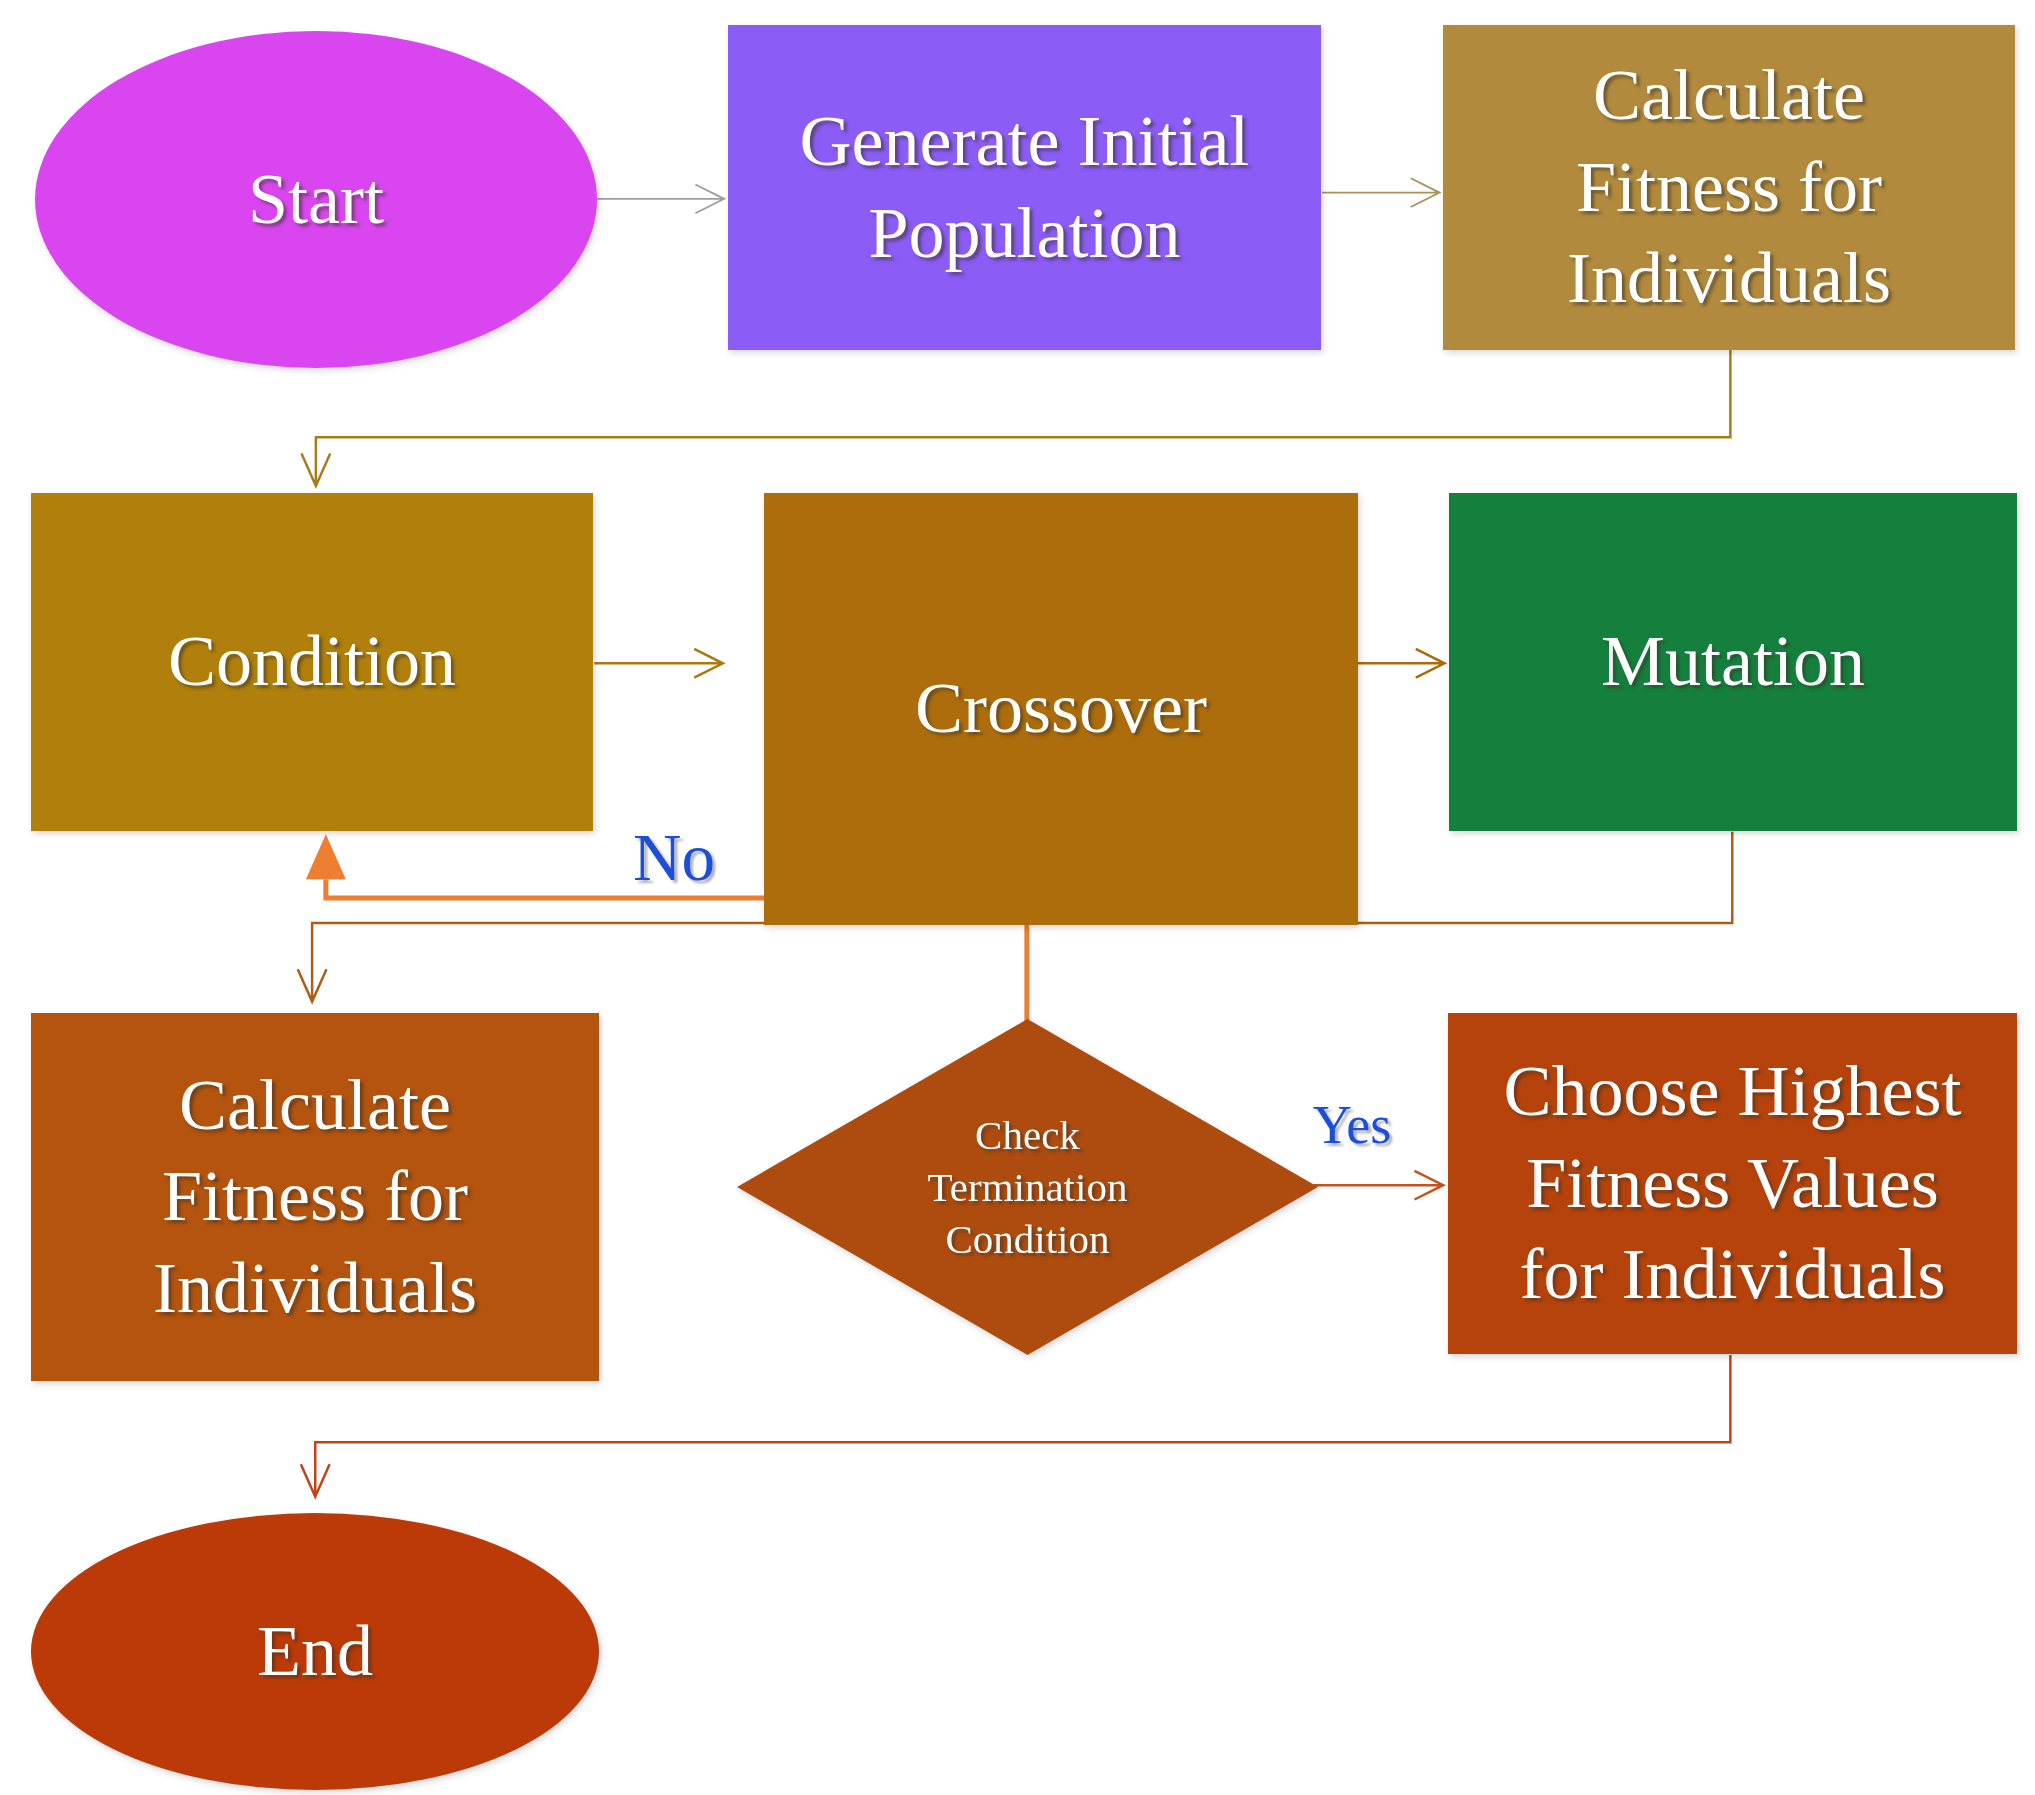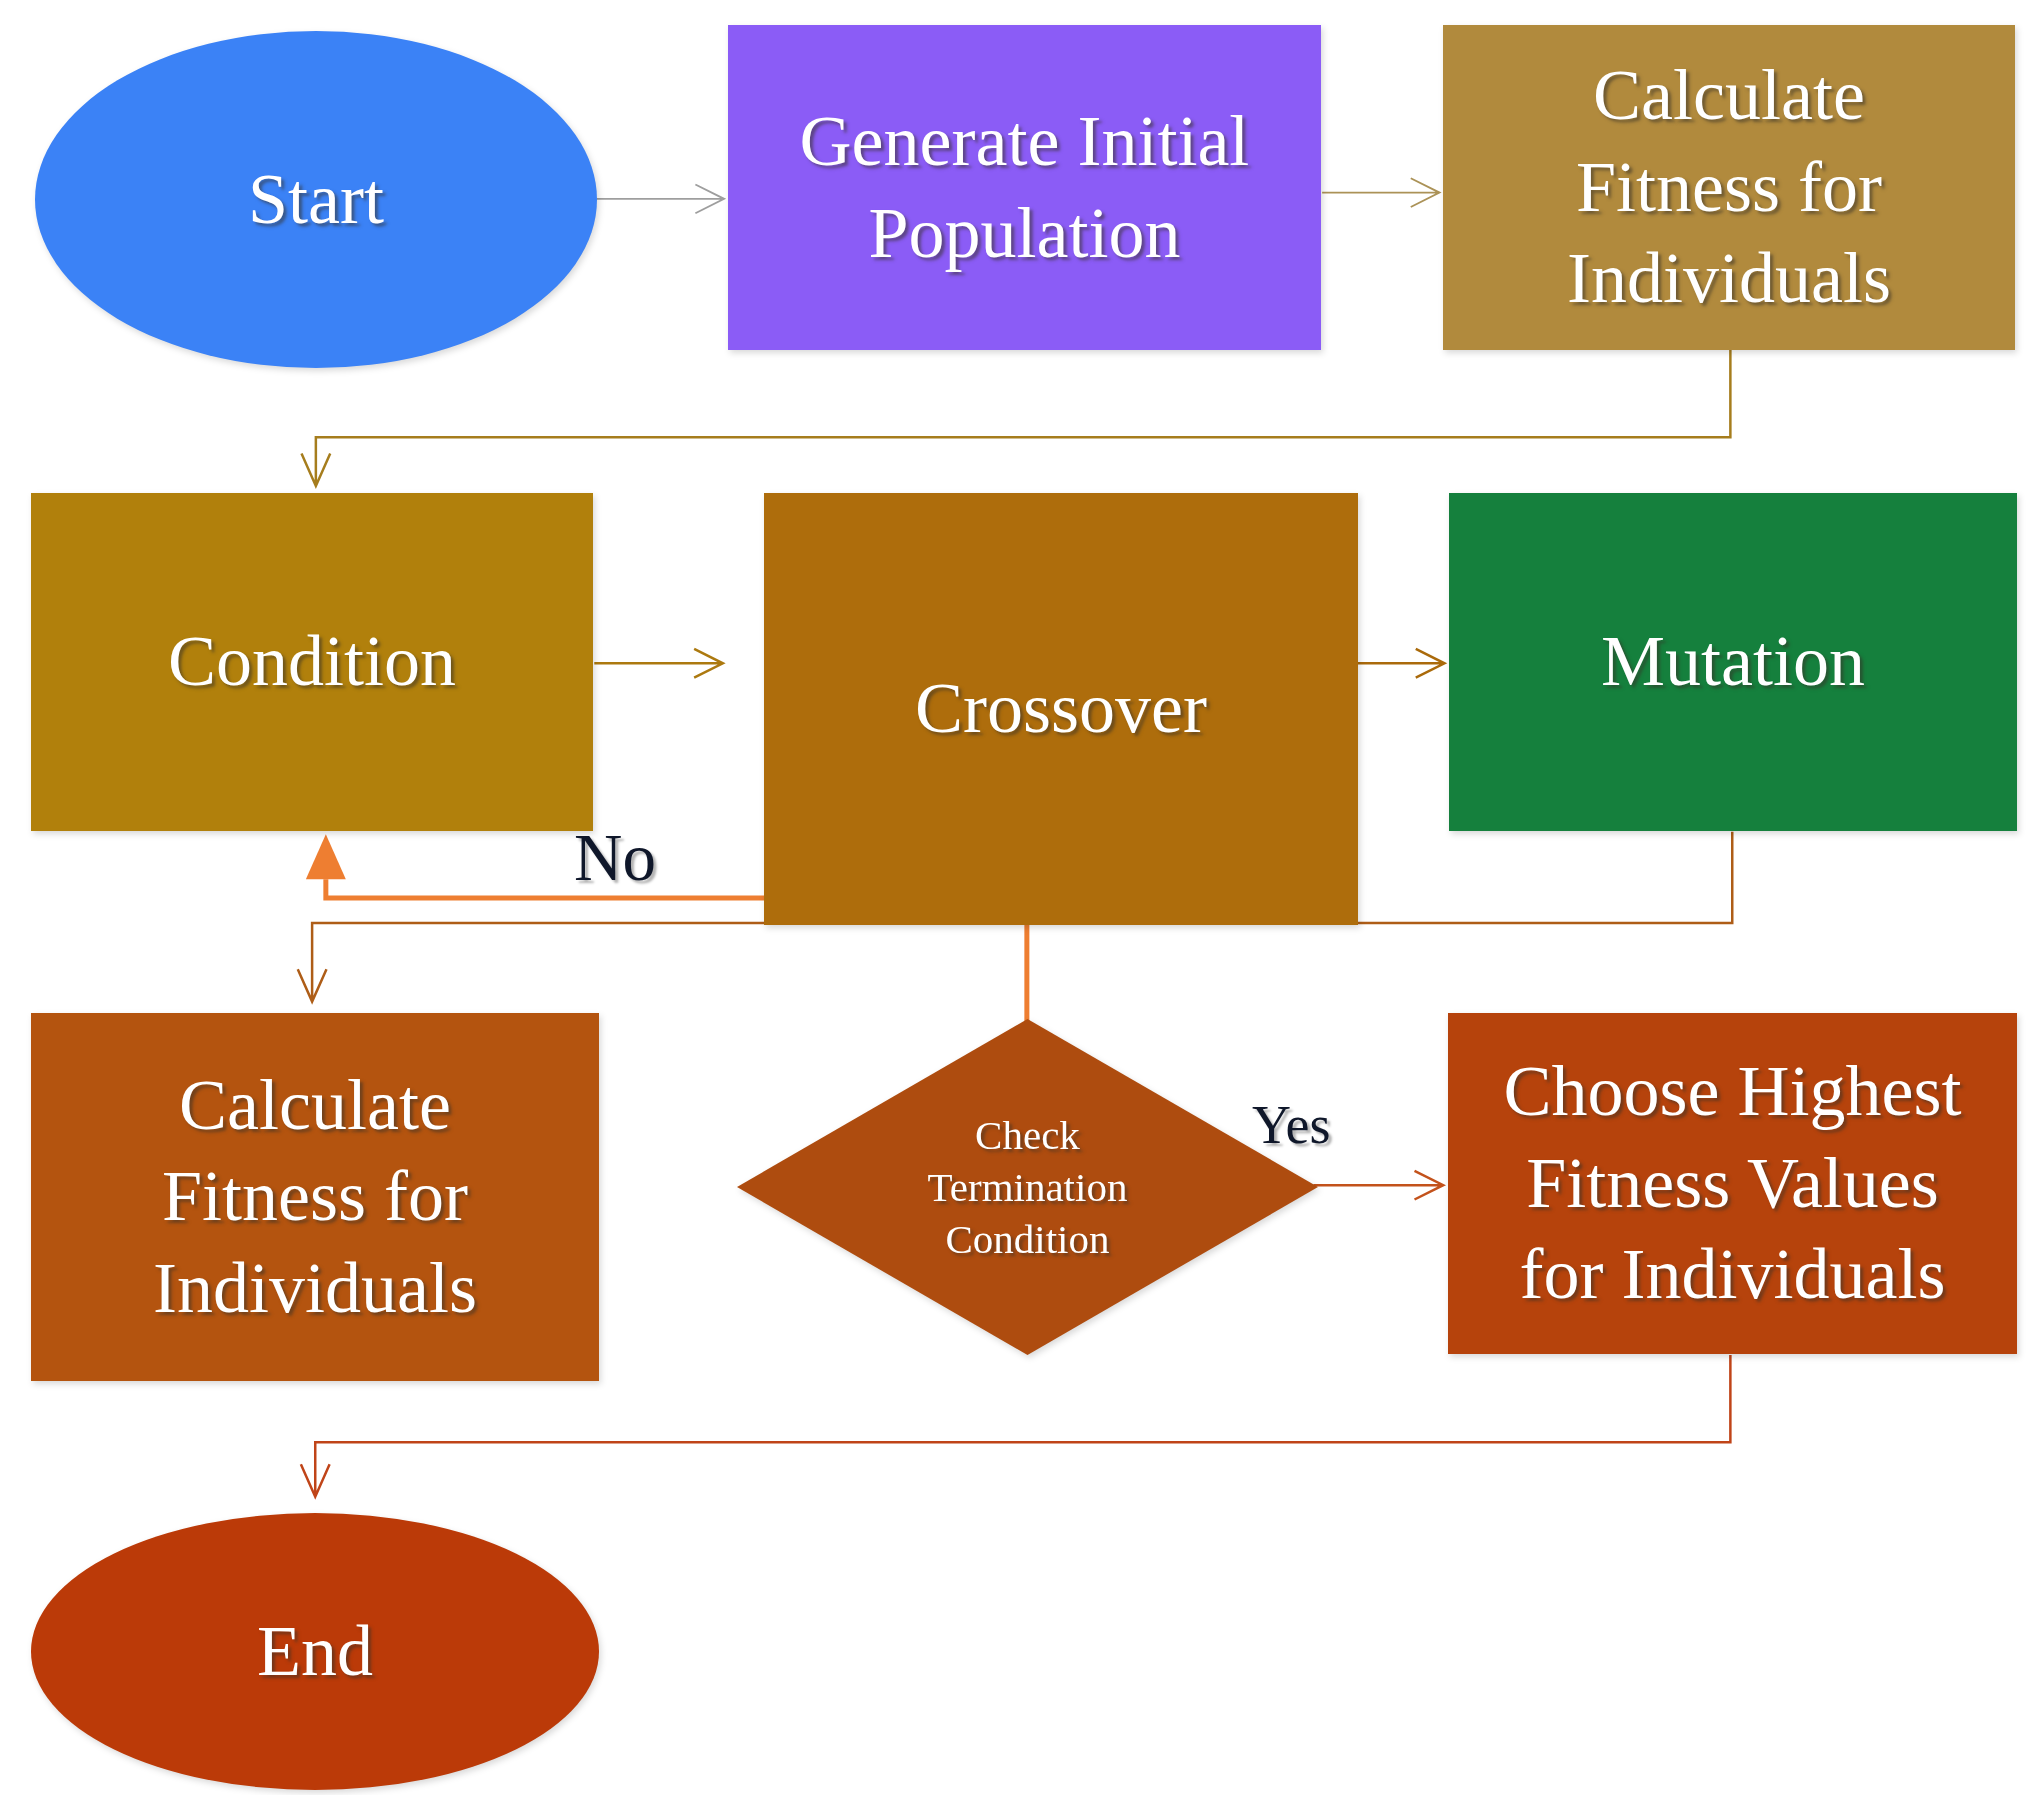--- a/index.html
+++ b/index.html
@@ -36,22 +36,22 @@
     width: 100%; height: 100%;
     clip-path: polygon(50% 0%, 100% 50%, 50% 100%, 0% 50%);
     display: flex;
     align-items: center;
     justify-content: center;
     text-align: center;
   }
   .diamond-shape .lbl { font-size: 41px; line-height: 1.27; }
   .edge-label {
     position: absolute;
-    color: #0f172a;
-    text-align: left;
+    color: #1d4ed8;
+    text-align: center;
     font-size: 67px;
     text-shadow: 3.1px 3.1px 2.5px rgba(0,0,0,0.30);
   }
   
   #n-start     { left: 35px;   top: 31px;   width: 562px; height: 337px; }
   #n-genpop    { left: 728px; top: 25px;   width: 593px; height: 325px; }
   #n-calcfit1  { left: 1443px; top: 25px;   width: 572px; height: 325px; }
   #n-selection { left: 31px;   top: 493px;  width: 562px; height: 338px; }
   #n-crossover { left: 728px; top: 493px;  width: 594px; height: 432px; margin-left: 36px; }
   #n-mutation  { left: 1449px; top: 493px;  width: 568px; height: 338px; }
@@ -73,21 +73,21 @@
     <path d="M2772 560 V700 H506 V776 M483 726 L506 778 L529 726" fill="none" stroke-width="4" stroke="#a67d1d"></path>
     <path d="M952 1062 H1156 M1112 1039 L1158 1062 L1112 1085" fill="none" stroke-width="4" stroke="#ac790f"></path>
     <path d="M2118 1062 H2312 M2268 1039 L2314 1062 L2268 1085" fill="none" stroke-width="4" stroke="#aa6a0b"></path>
     <path d="M2775 1332 V1478 H500 V1602 M477 1552 L500 1604 L523 1552" fill="none" stroke-width="4" stroke="#ae5d17"></path>
     <path d="M1645 1640 V1438 H522 V1408" fill="none" stroke-width="8" stroke="#ee7e31"></path>
     <polygon points="522,1336 490,1408 554,1408" fill="#ee7e31"></polygon>
     <path d="M2104 1898 H2310 M2266 1875 L2312 1898 L2266 1921" fill="none" stroke-width="4" stroke="#c3521b"></path>
     <path d="M2772 2170 V2310 H505 V2395 M482 2345 L505 2397 L528 2345" fill="none" stroke-width="4" stroke="#c04418"></path>
   </svg>
 
-  <div class="node ellipse" id="n-start" style="background: #3b82f6;">
+  <div class="node ellipse" id="n-start" style="background: #d946ef;">
     <span class="lbl">Start</span>
   </div>
 
   <div class="node" id="n-genpop" style="background: #8b5cf6;">
     <span class="lbl">Generate Initial
 Population</span>
   </div>
 
   <div class="node" id="n-calcfit1" style="background: rgb(177, 138, 61);">
     <span class="lbl">Calculate

